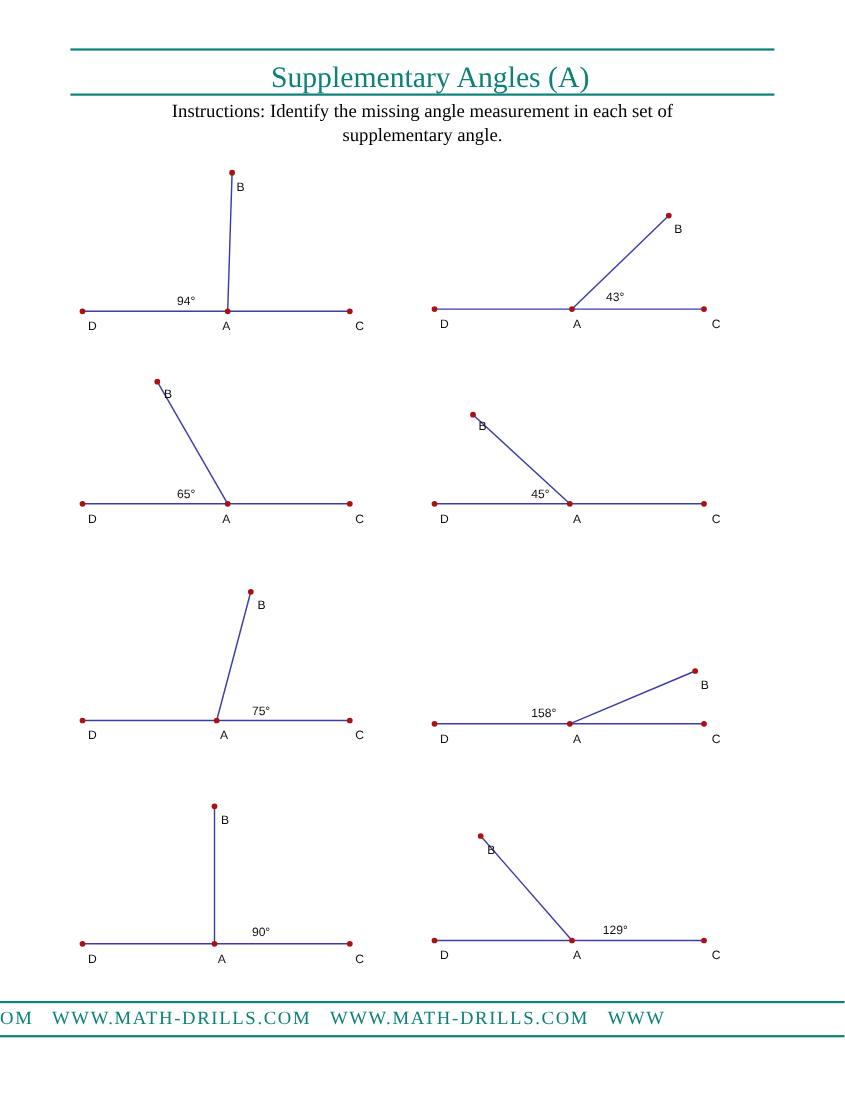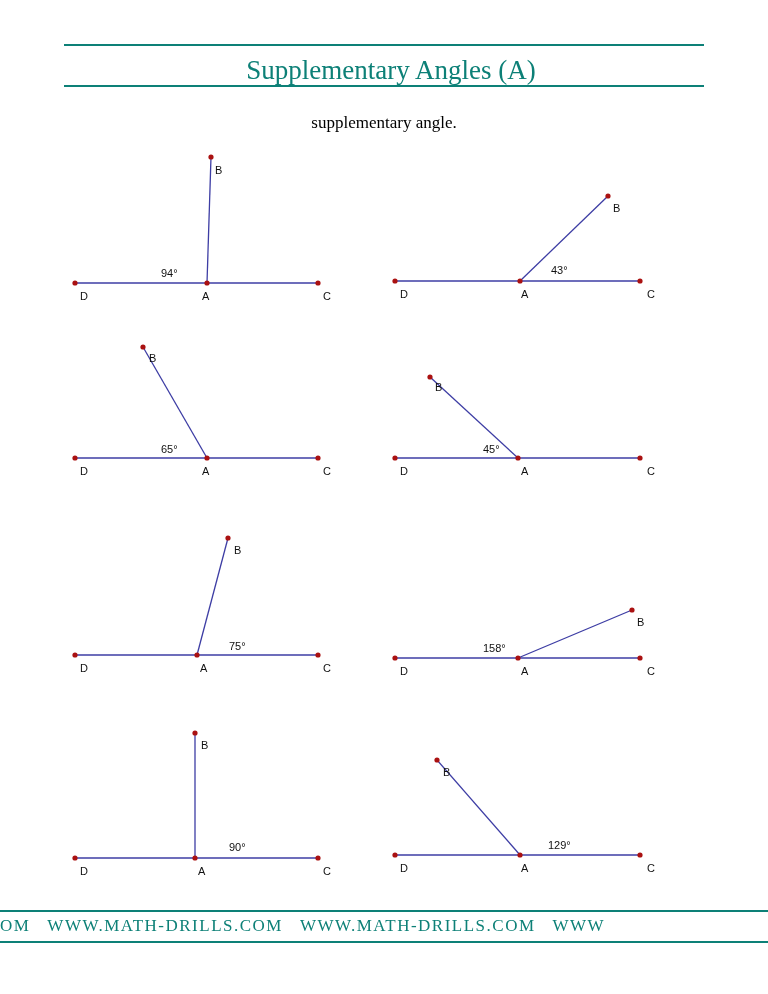--- a/index.html
+++ b/index.html
@@ -78,21 +78,21 @@
 <body>
 
 <div class="page">
 
   <div class="rule rule-top"></div>
 
   <h1 class="title">Supplementary Angles (A)</h1>
 
   <div class="rule rule-under-title"></div>
 
-  <p class="instructions"><br><span>supplementary angle.</span></p>
+  <p class="instructions"><span>Instructions: Identify the missing angle measurement in each set of</span><br><span>supplementary angle.</span></p>
 
   <svg id="diagram-layer" viewBox="0 0 768 994" width="768" height="994" xmlns="http://www.w3.org/2000/svg">
       <g>
         <line x1="75" y1="283" x2="318" y2="283" stroke="#3d3da4" stroke-width="1.3"></line>
         <line x1="207" y1="283" x2="211" y2="157" stroke="#3d3da4" stroke-width="1.3"></line>
         <circle cx="75" cy="283" r="2.6" fill="#aa1111"></circle>
         <circle cx="318" cy="283" r="2.6" fill="#aa1111"></circle>
         <circle cx="207" cy="283" r="2.6" fill="#aa1111"></circle>
         <circle cx="211" cy="157" r="2.6" fill="#aa1111"></circle>
         <text x="80" y="300">D</text>

